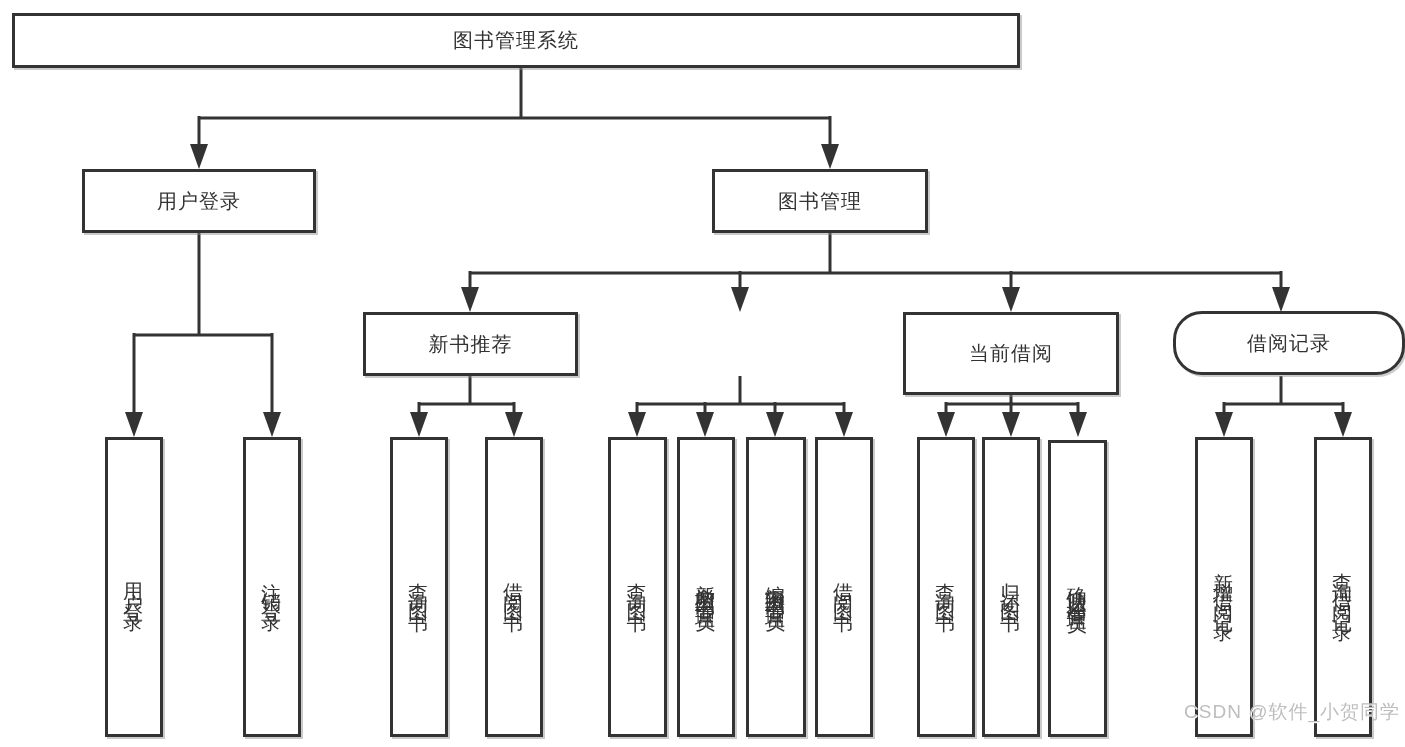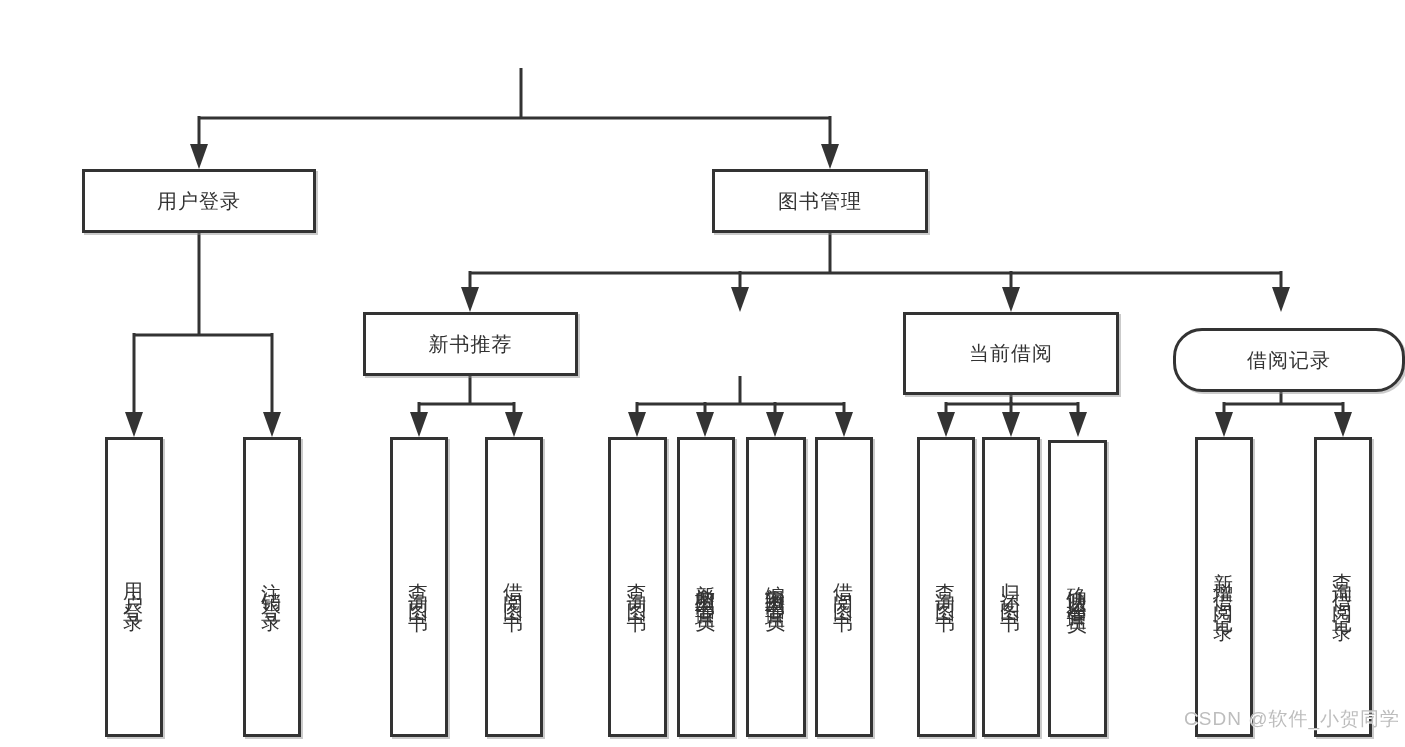--- a/index.html
+++ b/index.html
@@ -40,21 +40,21 @@
     text-orientation: mixed;
     letter-spacing: 10px;
     font-size: 20px;
   }
   .leaf.long {
     letter-spacing: 4px;
   }
   .watermark {
     position: absolute;
     right: 5px;
-    bottom: 15px;
+    bottom: 22px;
     font-size: 19px;
     color: #bdbdbd;
     text-shadow: 1px 1px 0 #ffffff;
     letter-spacing: 1px;
     z-index: 3;
     white-space: nowrap;
   }
 </style>
 </head>
 <body>
@@ -123,27 +123,28 @@
       <path d="M766 412 H784 L775 437 Z"></path>
       <path d="M835 412 H853 L844 437 Z"></path>
       <path d="M937 412 H955 L946 437 Z"></path>
       <path d="M1002 412 H1020 L1011 437 Z"></path>
       <path d="M1069 412 H1087 L1078 437 Z"></path>
       <path d="M1215 412 H1233 L1224 437 Z"></path>
       <path d="M1334 412 H1352 L1343 437 Z"></path>
     </g>
   </svg>
 
+  <div class="node" style="left:12px; top:13px; width:1008px; height:55px;">图书管理系统</div>
 
   <div class="node" style="left:82px; top:169px; width:234px; height:64px;">用户登录</div>
   <div class="node" style="left:712px; top:169px; width:216px; height:64px;">图书管理</div>
 
   <div class="node" style="left:363px; top:312px; width:215px; height:64px;">新书推荐</div>
   <div class="node" style="left:903px; top:312px; width:216px; height:83px;">当前借阅</div>
-  <div class="node" style="left:1173px; top:328px; width:232px; height:64px;border-radius:29px;">借阅记录</div>
+  <div class="node" style="left:1173px; top:311px; width:232px; height:64px;border-radius:29px;">借阅记录</div>
 
   <div class="node leaf" style="left:105px; top:437px; width:58px; height:300px;">用户登录</div>
   <div class="node leaf" style="left:243px; top:437px; width:58px; height:300px;">注销登录</div>
 
   <div class="node leaf" style="left:390px; top:437px; width:58px; height:300px;">查询图书</div>
   <div class="node leaf" style="left:485px; top:437px; width:58px; height:300px;">借阅图书</div>
 
   <div class="node leaf" style="left:608px; top:437px; width:59px; height:300px;">查询图书</div>
   <div class="node leaf long" style="left:677px; top:437px; width:58px; height:300px;">新增图书（管理员）</div>
   <div class="node leaf long" style="left:746px; top:437px; width:60px; height:300px;">编辑图书（管理员）</div>

